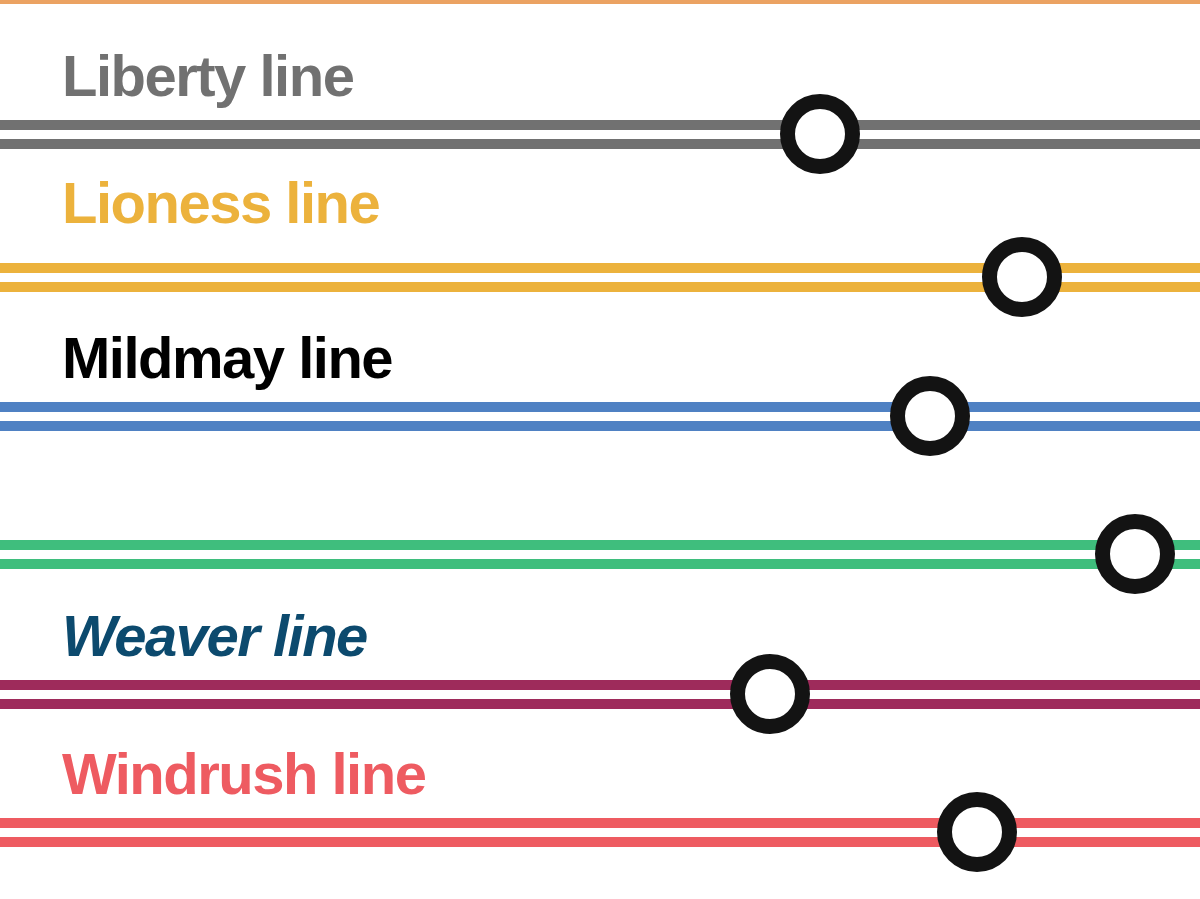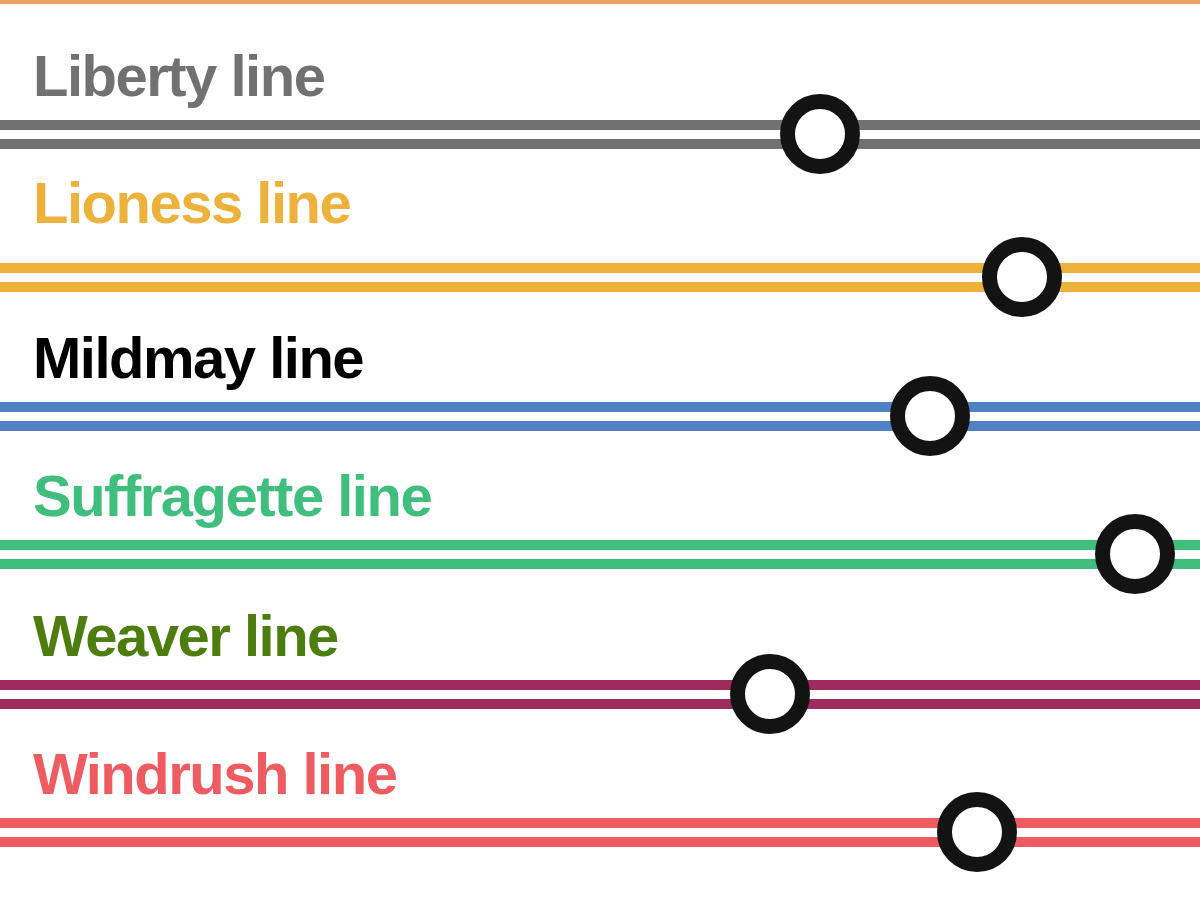--- a/index.html
+++ b/index.html
@@ -1,15 +1,15 @@
 <!DOCTYPE html>
 <html><head>
 <meta charset="utf-8">
 <style>
-  * { box-sizing: border-box; }
+  * { box-sizing: border-box; padding-left: 29px; }
   html, body { margin: 0; padding: 0; }
   body {
     width: 1200px;
     height: 899px;
     position: relative;
     background: #ffffff;
     overflow: hidden;
     font-family: "Liberation Sans", sans-serif;
   }
   .top-border {
@@ -82,30 +82,29 @@
 <section class="line-row">
   <h2 class="line-label" style="top: 329px; color: #000000;">Mildmay line</h2>
   <div class="line-track" style="top: 402px;">
     <div class="stripe top" style="background: rgb(79, 129, 195);"></div>
     <div class="stripe bottom" style="background: rgb(79, 129, 195);"></div>
     <div class="station" style="left: 890px; border-color: rgb(19, 19, 19); background: rgb(255, 255, 255);"></div>
   </div>
 </section>
 
 <section class="line-row">
-  <h2 class="line-label" style="top: 467px; color: rgb(63, 190, 125);">Suffragette line</h2>
   <div class="line-track" style="top: 540px;">
     <div class="stripe top" style="background: rgb(63, 190, 125);"></div>
     <div class="stripe bottom" style="background: rgb(63, 190, 125);"></div>
     <div class="station" style="left: 1095px; border-color: rgb(19, 19, 19); background: rgb(255, 255, 255);"></div>
   </div>
 </section>
 
 <section class="line-row">
-  <h2 class="line-label" style="top: 607px; color: #4d7c0f;">Weaver line</h2>
+  <h2 class="line-label" style="top: 607px; color: #0c4a6e; font-style: italic;">Weaver line</h2>
   <div class="line-track" style="top: 680px;">
     <div class="stripe top" style="background: rgb(158, 43, 91);"></div>
     <div class="stripe bottom" style="background: rgb(158, 43, 91);"></div>
     <div class="station" style="left: 730px; border-color: rgb(19, 19, 19); background: rgb(255, 255, 255);"></div>
   </div>
 </section>
 
 <section class="line-row">
   <h2 class="line-label" style="top: 745px; color: rgb(238, 91, 97);">Windrush line</h2>
   <div class="line-track" style="top: 818px;">

